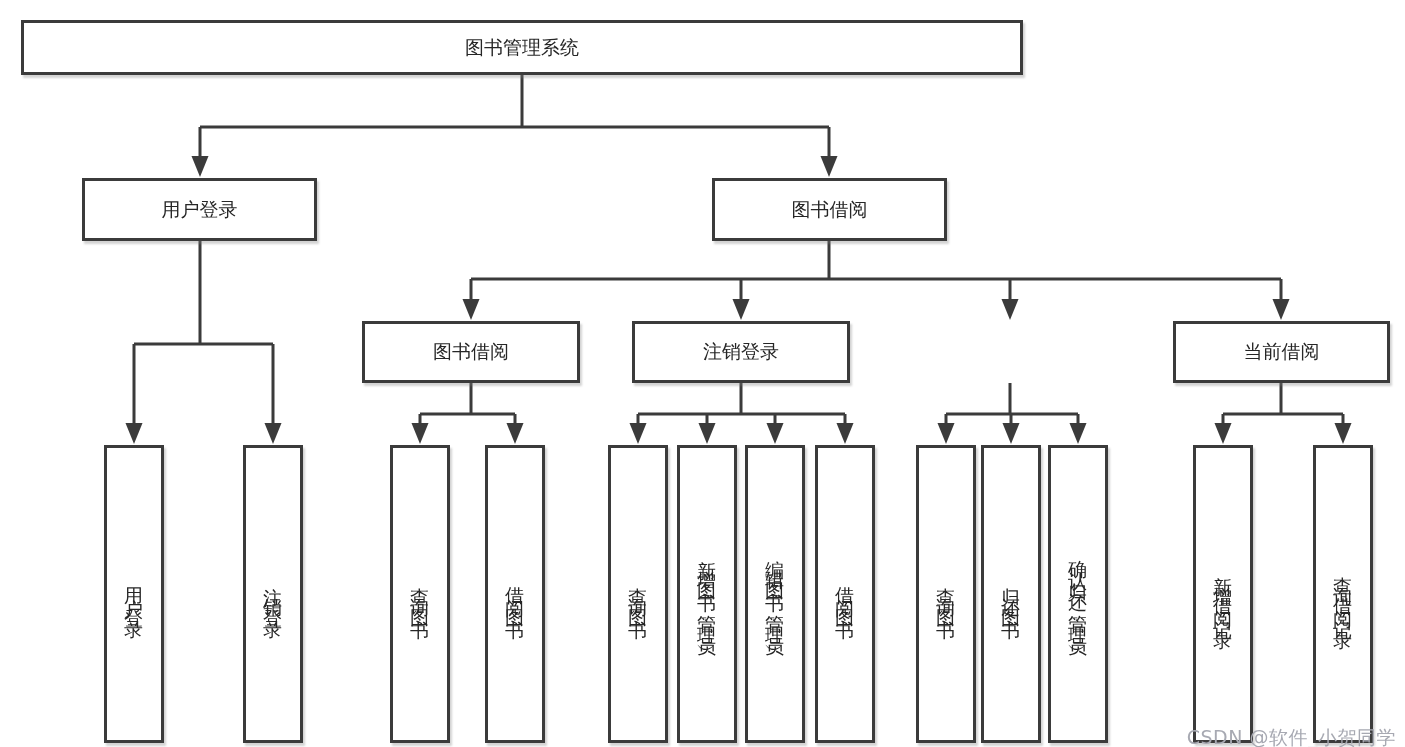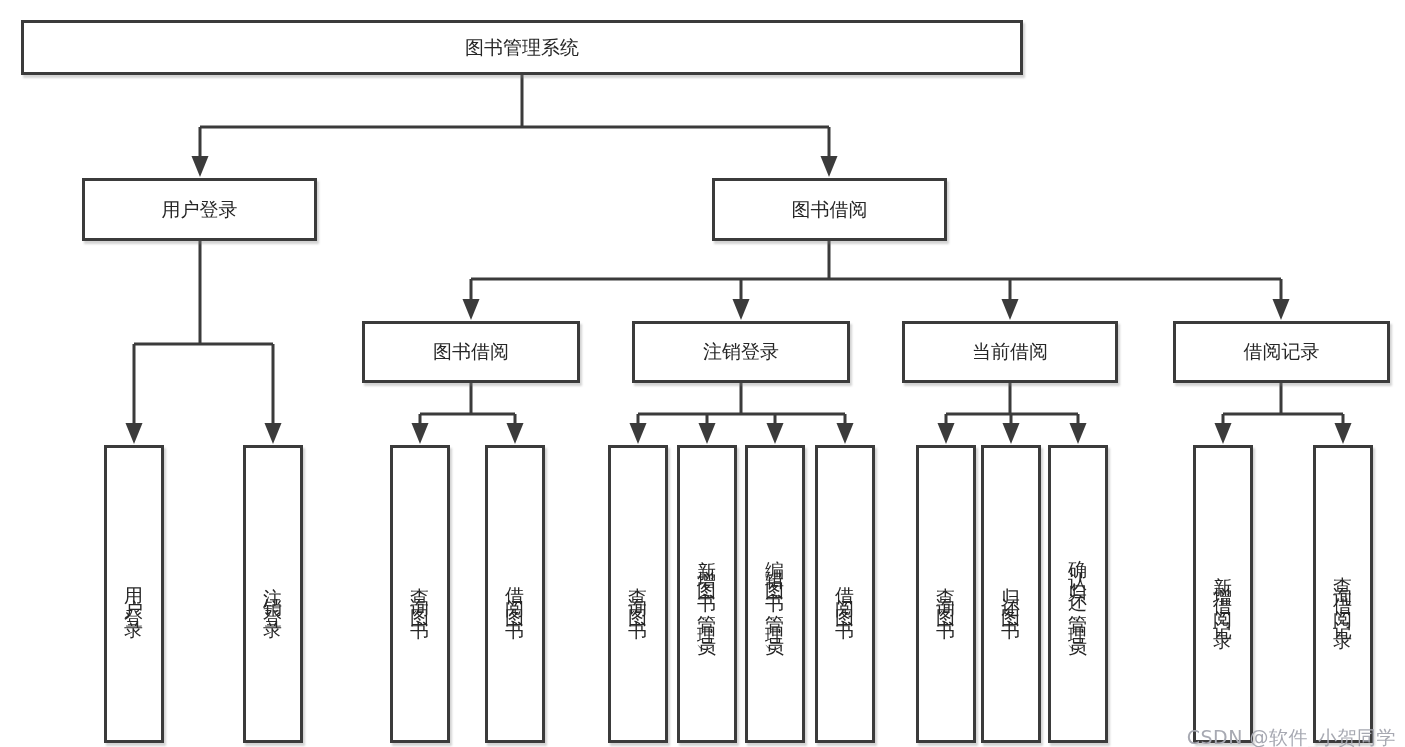--- a/index.html
+++ b/index.html
@@ -115,25 +115,22 @@
   <div class="box lvl2" style="left:712px">
     <span>图书借阅</span>
   </div>
 
   <div class="box lvl3" style="left:362px;width:218px">
     <span>图书借阅</span>
   </div>
   <div class="box lvl3" style="left:632px;width:218px">
     <span>注销登录</span>
   </div>
-  <div class="box lvl3" style="left:902px;width:216px">
+  <div class="box lvl3" style="left:1173px;width:217px">
     <span>当前借阅</span>
-  </div>
-  <div class="box lvl3" style="left:1173px;width:217px">
-    <span>借阅记录</span>
   </div>
 
   <div class="box leaf" style="left:104px">
     <span class="vtext">用户登录</span>
   </div>
   <div class="box leaf" style="left:243px">
     <span class="vtext">注销登录</span>
   </div>
 
   <div class="box leaf" style="left:390px">

